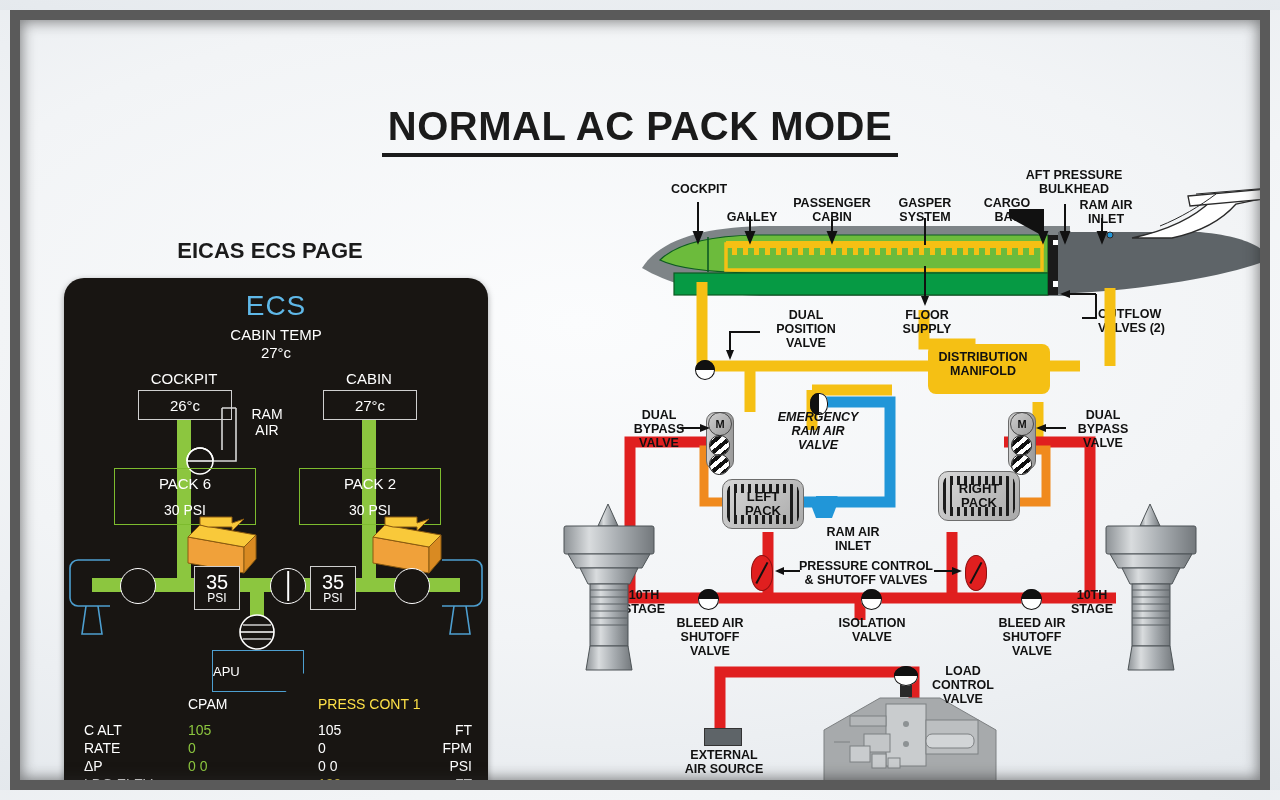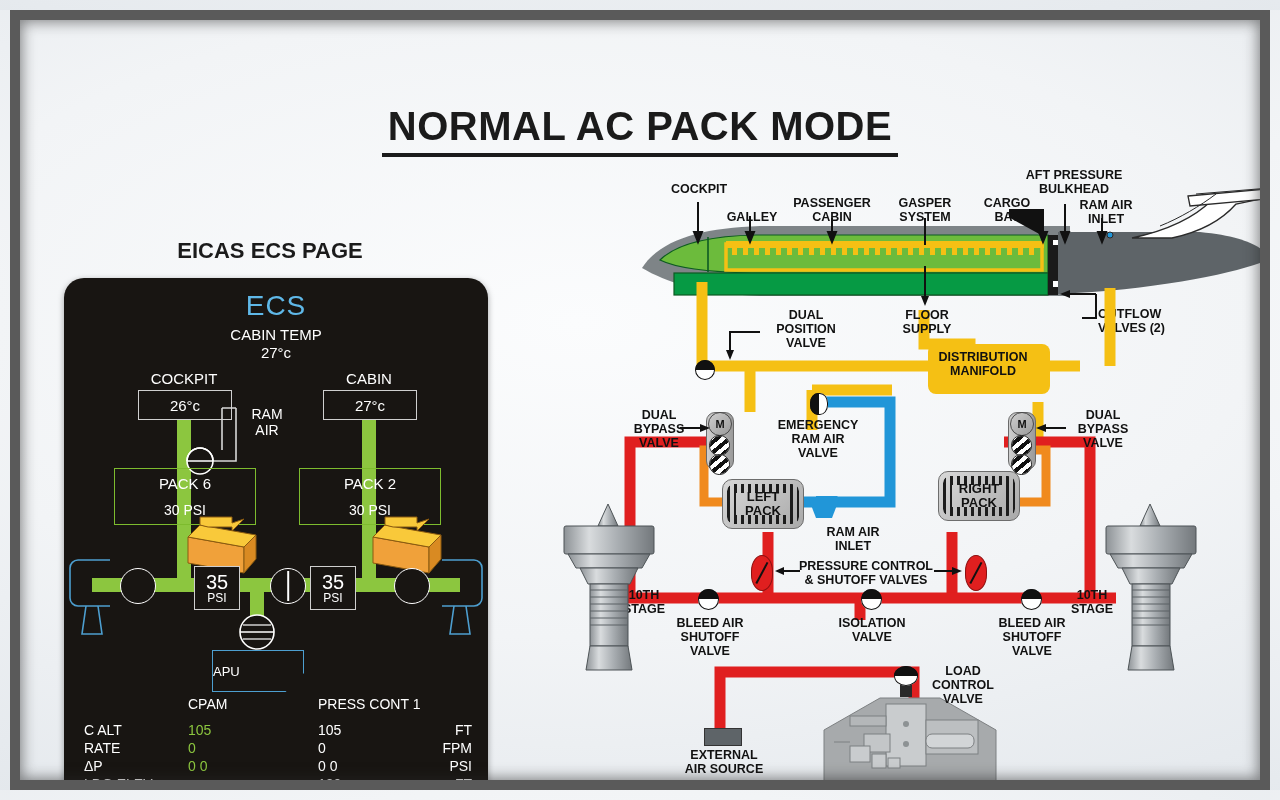--- a/index.html
+++ b/index.html
@@ -64,21 +64,21 @@
   .apubox{position:absolute;border:1.6px solid #4d9fd0;background:transparent;
           color:#fff;font-size:13px;display:flex;align-items:center;justify-content:flex-start;
           clip-path:polygon(0 0,100% 0,100% 55%,80% 100%,0 100%);}
   .ramairlbl{position:absolute;color:#fff;font-size:14px;text-align:center;line-height:1.15;}
 
   .arrow3d{position:absolute;}
 
   
   .dt{position:absolute;font-size:14px;color:#fff;white-space:pre;}
   .dt.green{color:#8cc63f;}
-  .dt.blue{color:#ffffff;}
+  .dt.blue{color:#fde047;}
   .lab{position:absolute;font-size:12.5px;font-weight:bold;color:#111;line-height:1.12;text-align:center;}
   .lab.l{text-align:left;}
 
   .valve-bw{position:absolute;border-radius:50%;background:
      linear-gradient(to bottom,#111 0 48%,#fff 48% 100%);
      box-shadow:0 0 0 1px #111 inset;}
   .valve-bw.vert{background:linear-gradient(to right,#111 0 48%,#fff 48% 100%);}
 
   .pack{position:absolute;border-radius:10px;
         background:linear-gradient(135deg,#d8d8d8,#a9a9a9);
@@ -372,21 +372,21 @@
     <g fill="none" stroke="#2196d8" stroke-width="11">
       <path d="M100,10 L170,10 L170,110 L70,110"></path>
     </g>
     <path d="M96,104 L96,124 L112,124 L112,104 Z" fill="#2196d8"></path>
     <path d="M112,104 L112,110" stroke="#2196d8" stroke-width="11"></path>
     <g fill="#2196d8">
       <path d="M88,105 L120,105 L112,126 L96,126 Z"></path>
     </g>
   </svg>
   <div class="valve-bw vert" style="left:790px;top:373px;width:18px;height:22px;border-radius:45%;"></div>
-  <div class="lab" style="left:744px;top:398px;width:108px;">EMERGENCY<br>RAM AIR<br>VALVE</div>
+  <div class="lab" style="left:744px;top:390px;width:108px;font-style:italic;">EMERGENCY<br>RAM AIR<br>VALVE</div>
   <div class="lab" style="left:788px;top:505px;width:90px;">RAM AIR<br>INLET</div>
 
   <svg class="abs" style="left:560px;top:400px;" width="560" height="200">
     <g fill="none" stroke="#e01f1f" stroke-width="11">
 
       <path d="M50,178 L50,22 L136,22"></path>
 
       <path d="M188,112 L188,178"></path>
 
       <path d="M510,178 L510,22 L424,22"></path>

